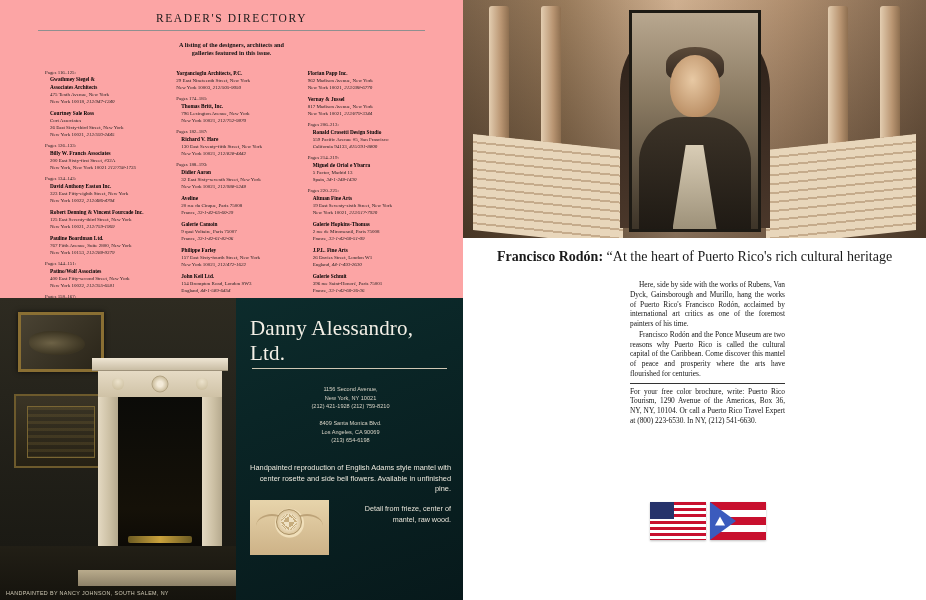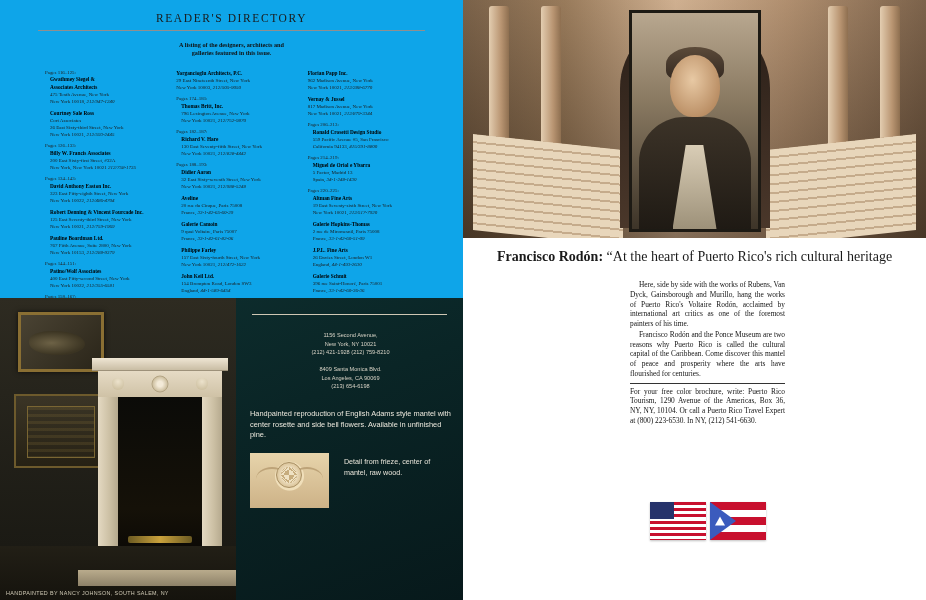--- a/index.html
+++ b/index.html
@@ -11,21 +11,21 @@
   }
   #spread { position: relative; width: 926px; height: 600px; }
 
   
   #left-page {
     position: absolute; left: 0; top: 0; width: 463px; height: 600px;
     background: #ffffff;
   }
 
   
-  #directory { position: absolute; left: 0; top: 0; width: 463px; height: 324px; background:#0ea5e9; }
+  #directory { position: absolute; left: 0; top: 0; width: 463px; height: 324px; background:#fca5a5; }
   .dir-title {
     text-align: center;
     font-family: "Liberation Serif", serif;
     font-size: 11.5px;
     letter-spacing: 1.6px;
     color: #1a1a1a;
     padding-top: 12px;
   }
   .dir-rule {
     margin: 6px 38px 0 38px;
@@ -152,23 +152,23 @@
   .ad-logo1 { font-size:21px; margin-top:4px; }
   .ad-logo2 { font-size:21px; text-align:right; margin-top:2px; padding-right:6px; }
   .ad-logo-rule { border-top:1px solid #cfc7b4; margin:2px 4px 0 2px; }
   .ad-addr {
     text-align:center; color:#d8d3c6; font-family:"Liberation Sans", sans-serif;
     font-size:5.6px; line-height:1.55; margin-top:16px;
   }
   .ad-addr .blk { margin-bottom:8px; }
   .ad-desc {
     color:#ece8dd; font-family:"Liberation Sans", sans-serif;
-    font-size:7.4px; line-height:1.45; margin-top:18px;
-  }
-  .ad-detail-wrap { display:flex; margin-top:12px; gap:15px; }
+    font-size:7.4px; line-height:1.45; margin-top:18px;text-align:right;
+  }
+  .ad-detail-wrap { display:flex; margin-top:5px; gap:15px;text-align:right; }
   .frieze-photo {
     width:108px; height:55px;
     background: linear-gradient(#e3cfa4,#cbb184);
     border:1px solid #8d7murder;
     position:relative; overflow:hidden;
   }
   .frieze-photo-inner {
     position:absolute; inset:0;
     background:
       radial-gradient(circle at 50% 42%, #f0dfba 0 14px, rgba(0,0,0,0) 15px),
@@ -520,20 +520,21 @@
             <div class="mantel-leg r"></div>
             <div class="firebox"></div>
           </div>
         </div>
         <div class="room-floor"></div>
         <div class="hearth"></div>
         <div class="photo-caption">HANDPAINTED BY NANCY JOHNSON, SOUTH SALEM, NY</div>
       </div>
 
       <div class="ad-right">
+        <div class="ad-logo1">Danny Alessandro, Ltd.</div>
         <div class="ad-logo-rule"></div>
 
         <div class="ad-addr">
           <div class="blk">
             <div>1156 Second Avenue,</div>
             <div>New York, NY 10021</div>
             <div>(212) 421-1928  (212) 759-8210</div>
           </div>
           <div class="blk">
             <div>8409 Santa Monica Blvd.</div>
@@ -583,21 +584,21 @@
     </div>
 
     <div class="pr-head">
       <div class="pr-head-line1">
         <b>Francisco Rodón:</b>
         <span>“At the heart of Puerto Rico's rich cultural heritage</span>
       </div>
     </div>
 
     <div class="pr-copy">
-      <p>Here, side by side with the works of Rubens, Van Dyck, Gainsborough and Murillo, hang the works of Puerto Rico's Voltaire Rodón, acclaimed by international art critics as one of the foremost painters of his time.</p>
+      <p>Here, side by side with the works of Rubens, Van Dyck, Gainsborough and Murillo, hang the works of Puerto Rico's Francisco Rodón, acclaimed by international art critics as one of the foremost painters of his time.</p>
       <p>Francisco Rodón and the Ponce Museum are two reasons why Puerto Rico is called the cultural capital of the Caribbean. Come discover this mantel of peace and prosperity where the arts have flourished for centuries.</p>
       <div class="pr-rule"></div>
       <div class="pr-offer">For your free color brochure, write: Puerto Rico Tourism, 1290 Avenue of the Americas, Box 36, NY, NY, 10104. Or call a Puerto Rico Travel Expert at (800) 223-6530. In NY, (212) 541-6630.</div>
     </div>
 
     <div id="pr-flags">
       <div class="flag flag-us"></div>
       <div class="flag flag-pr"></div>
     </div>
 

